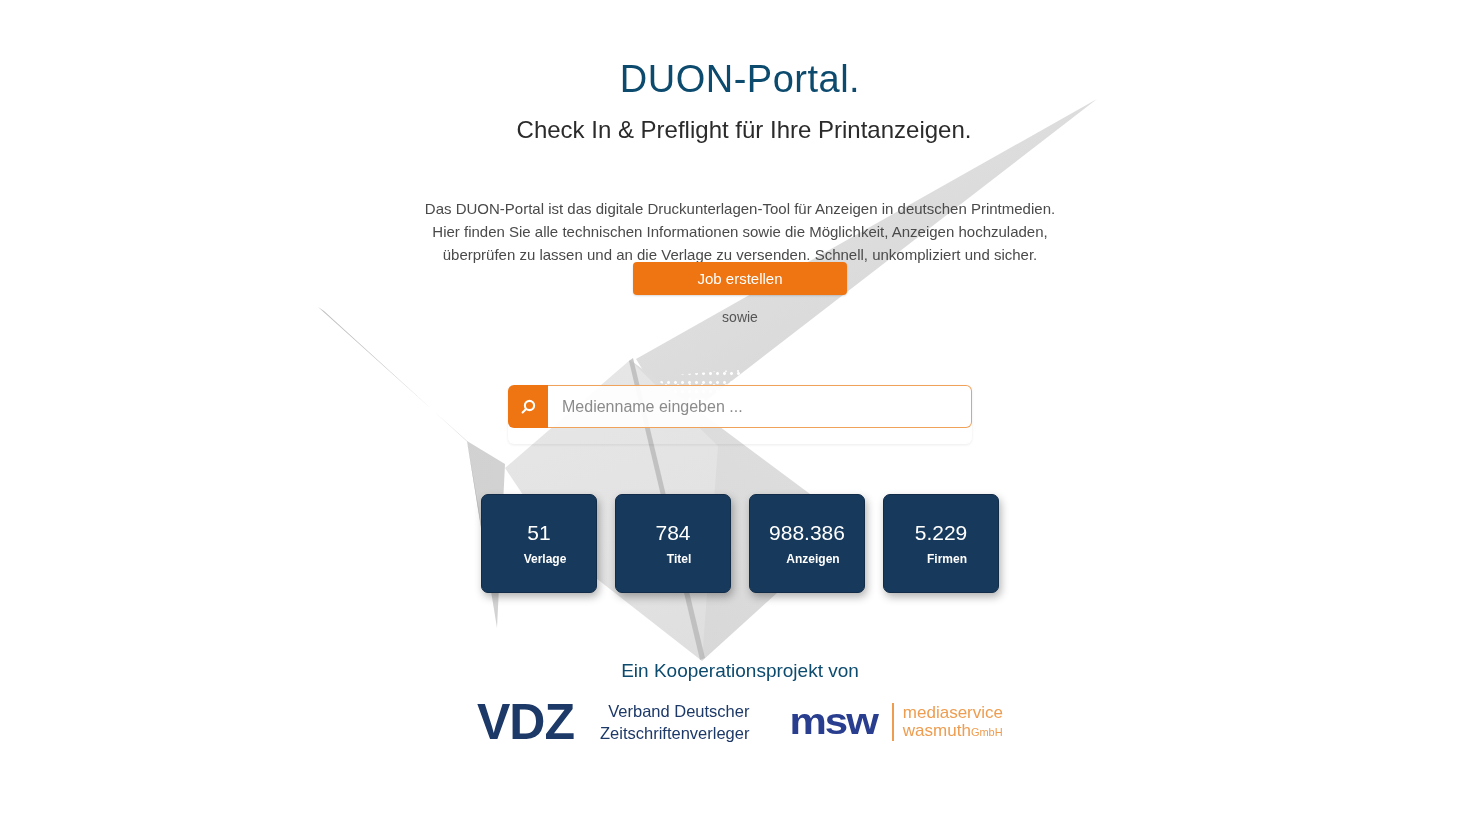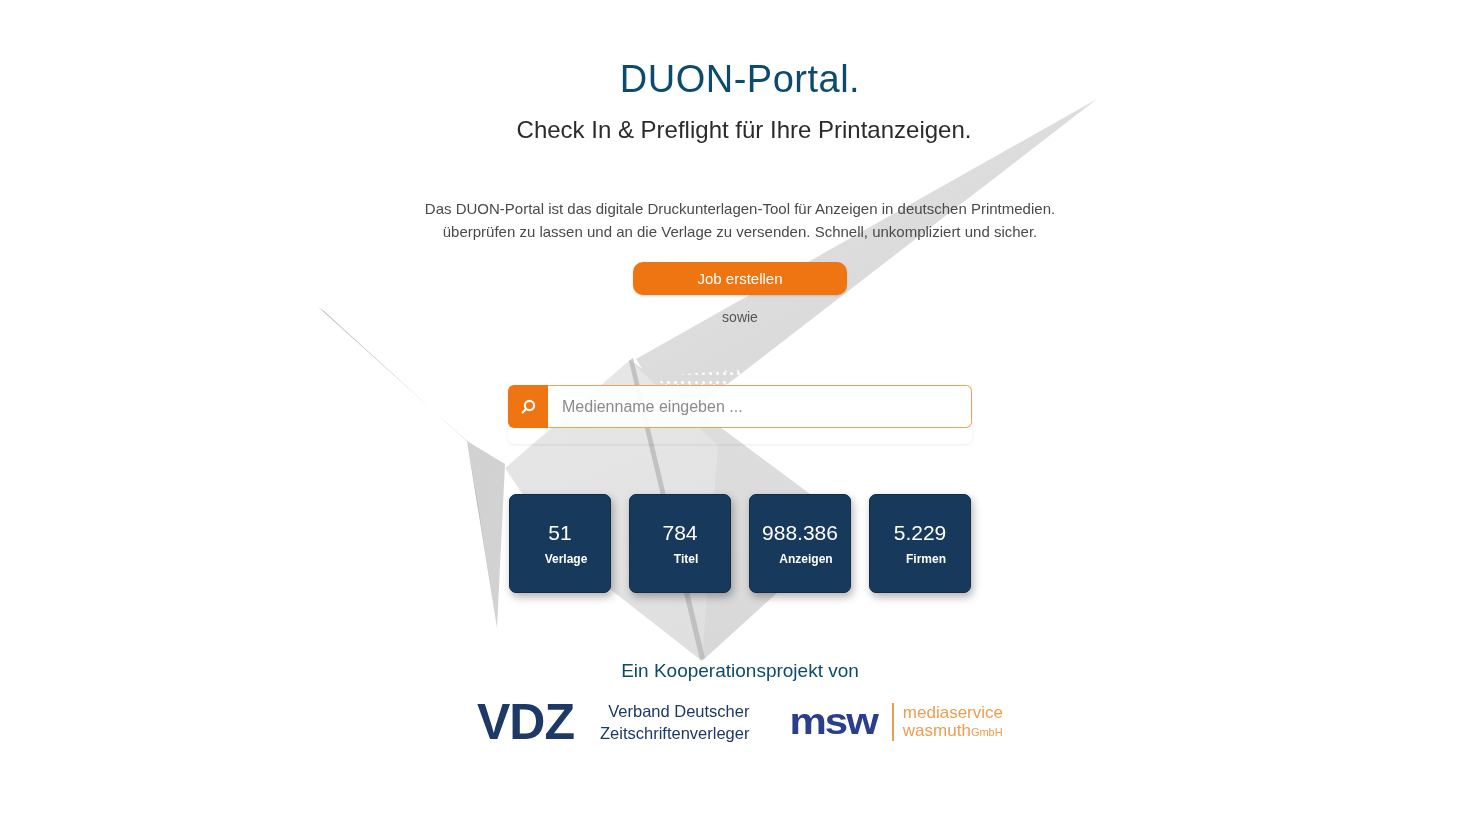--- a/index.html
+++ b/index.html
@@ -43,38 +43,38 @@
 
   
   .content{position:absolute;inset:0;z-index:1;text-align:center;}
   .title{position:absolute;top:58px;left:0;right:0;
     font-size:38px;font-weight:300;color:#0c4a6e;letter-spacing:.5px;}
   .subtitle{position:absolute;top:116px;left:0;right:0;
     font-size:24px;font-weight:300;color:#2b2b2b;padding-left:8px;}
   .desc{position:absolute;top:161px;left:0;right:0;
     font-size:15px;color:#4a4a4a;line-height:23px;margin-top:36px;}
   .cta{position:absolute;top:262px;left:calc(50% - 107px);width:214px;height:33px;
-    background:var(--accent-orange,#EE7511);border:none;border-radius:10px;
+    background:var(--accent-orange,#EE7511);border:none;border-radius:4px;
     color:#fff;font-size:15px;font-weight:500;cursor:pointer;
     font-family:inherit;box-shadow:0 1px 2px rgba(0,0,0,.15);}
   .oder{position:absolute;top:309px;left:0;right:0;font-size:14px;color:#555;}
 
   .searchbar{position:absolute;top:385px;left:calc(50% - 232px);width:464px;height:59px;
     display:flex;border-radius:6px;box-shadow:0 1px 3px rgba(0,0,0,.08);}
   .search-btn{width:40px;height:43px;flex:0 0 40px;background:var(--accent-orange,#EE7511);
     border:none;border-radius:6px 0 0 6px;cursor:pointer;
     display:flex;align-items:center;justify-content:center;}
   .searchbar input{flex:1;height:43px;border:1px solid var(--accent-orange-light,#F0A25B);
     border-left:none;border-radius:0 6px 6px 0;background:rgba(255,255,255,.92);
     padding:0 14px;font-size:16px;color:#444;font-family:inherit;outline:none;}
   .searchbar input::placeholder{color:#8b8b8b;}
 
   .stats{position:absolute;top:494px;left:50%;transform:translateX(-50%);
     display:flex;gap:18px;}
-  .stat{width:102px;height:99px;background:var(--navy-box,#17395C);
+  .stat{width:116px;height:99px;background:var(--navy-box,#17395C);
     border:1px solid #122c48;border-radius:7px;color:#fff;
     display:flex;flex-direction:column;align-items:center;justify-content:center;
     gap:7px;box-shadow:2px 4px 9px rgba(0,0,0,.3);}
   .stat .num{font-size:21px;font-weight:400;}
   .stat .lbl{font-size:12px;font-weight:700;margin-left:12px;}
 
   .coop{position:absolute;top:660px;left:0;right:0;font-size:19px;color:#0c4a6e;}
   .logos{position:absolute;top:690px;left:0;right:0;height:64px;
     display:flex;align-items:center;justify-content:center;gap:26px;}
   .vdz{display:flex;align-items:center;gap:26px;cursor:pointer;}
@@ -107,20 +107,21 @@
     <div class="poly fin"></div>
     <div class="poly fin2"></div>
   </div>
 
   <main class="content">
     <h1 class="title">DUON-Portal.</h1>
     <h2 class="subtitle">Check In &amp; Preflight für Ihre Printanzeigen.</h2>
 
     <div class="desc">
       <div>Das DUON-Portal ist das digitale Druckunterlagen-Tool für Anzeigen in deutschen Printmedien.</div>
+      <div>Hier finden Sie alle technischen Informationen sowie die Möglichkeit, Anzeigen hochzuladen,</div>
       <div>überprüfen zu lassen und an die Verlage zu versenden. Schnell, unkompliziert und sicher.</div>
     </div>
 
     <button class="cta">Job erstellen</button>
     <div class="oder">sowie</div>
 
     <div class="searchbar">
       <button class="search-btn">
         <svg width="20" height="20" viewBox="0 0 20 20">
           <circle cx="11.5" cy="8.5" r="4.6" fill="none" stroke="#ffffff" stroke-width="2.1"></circle>

